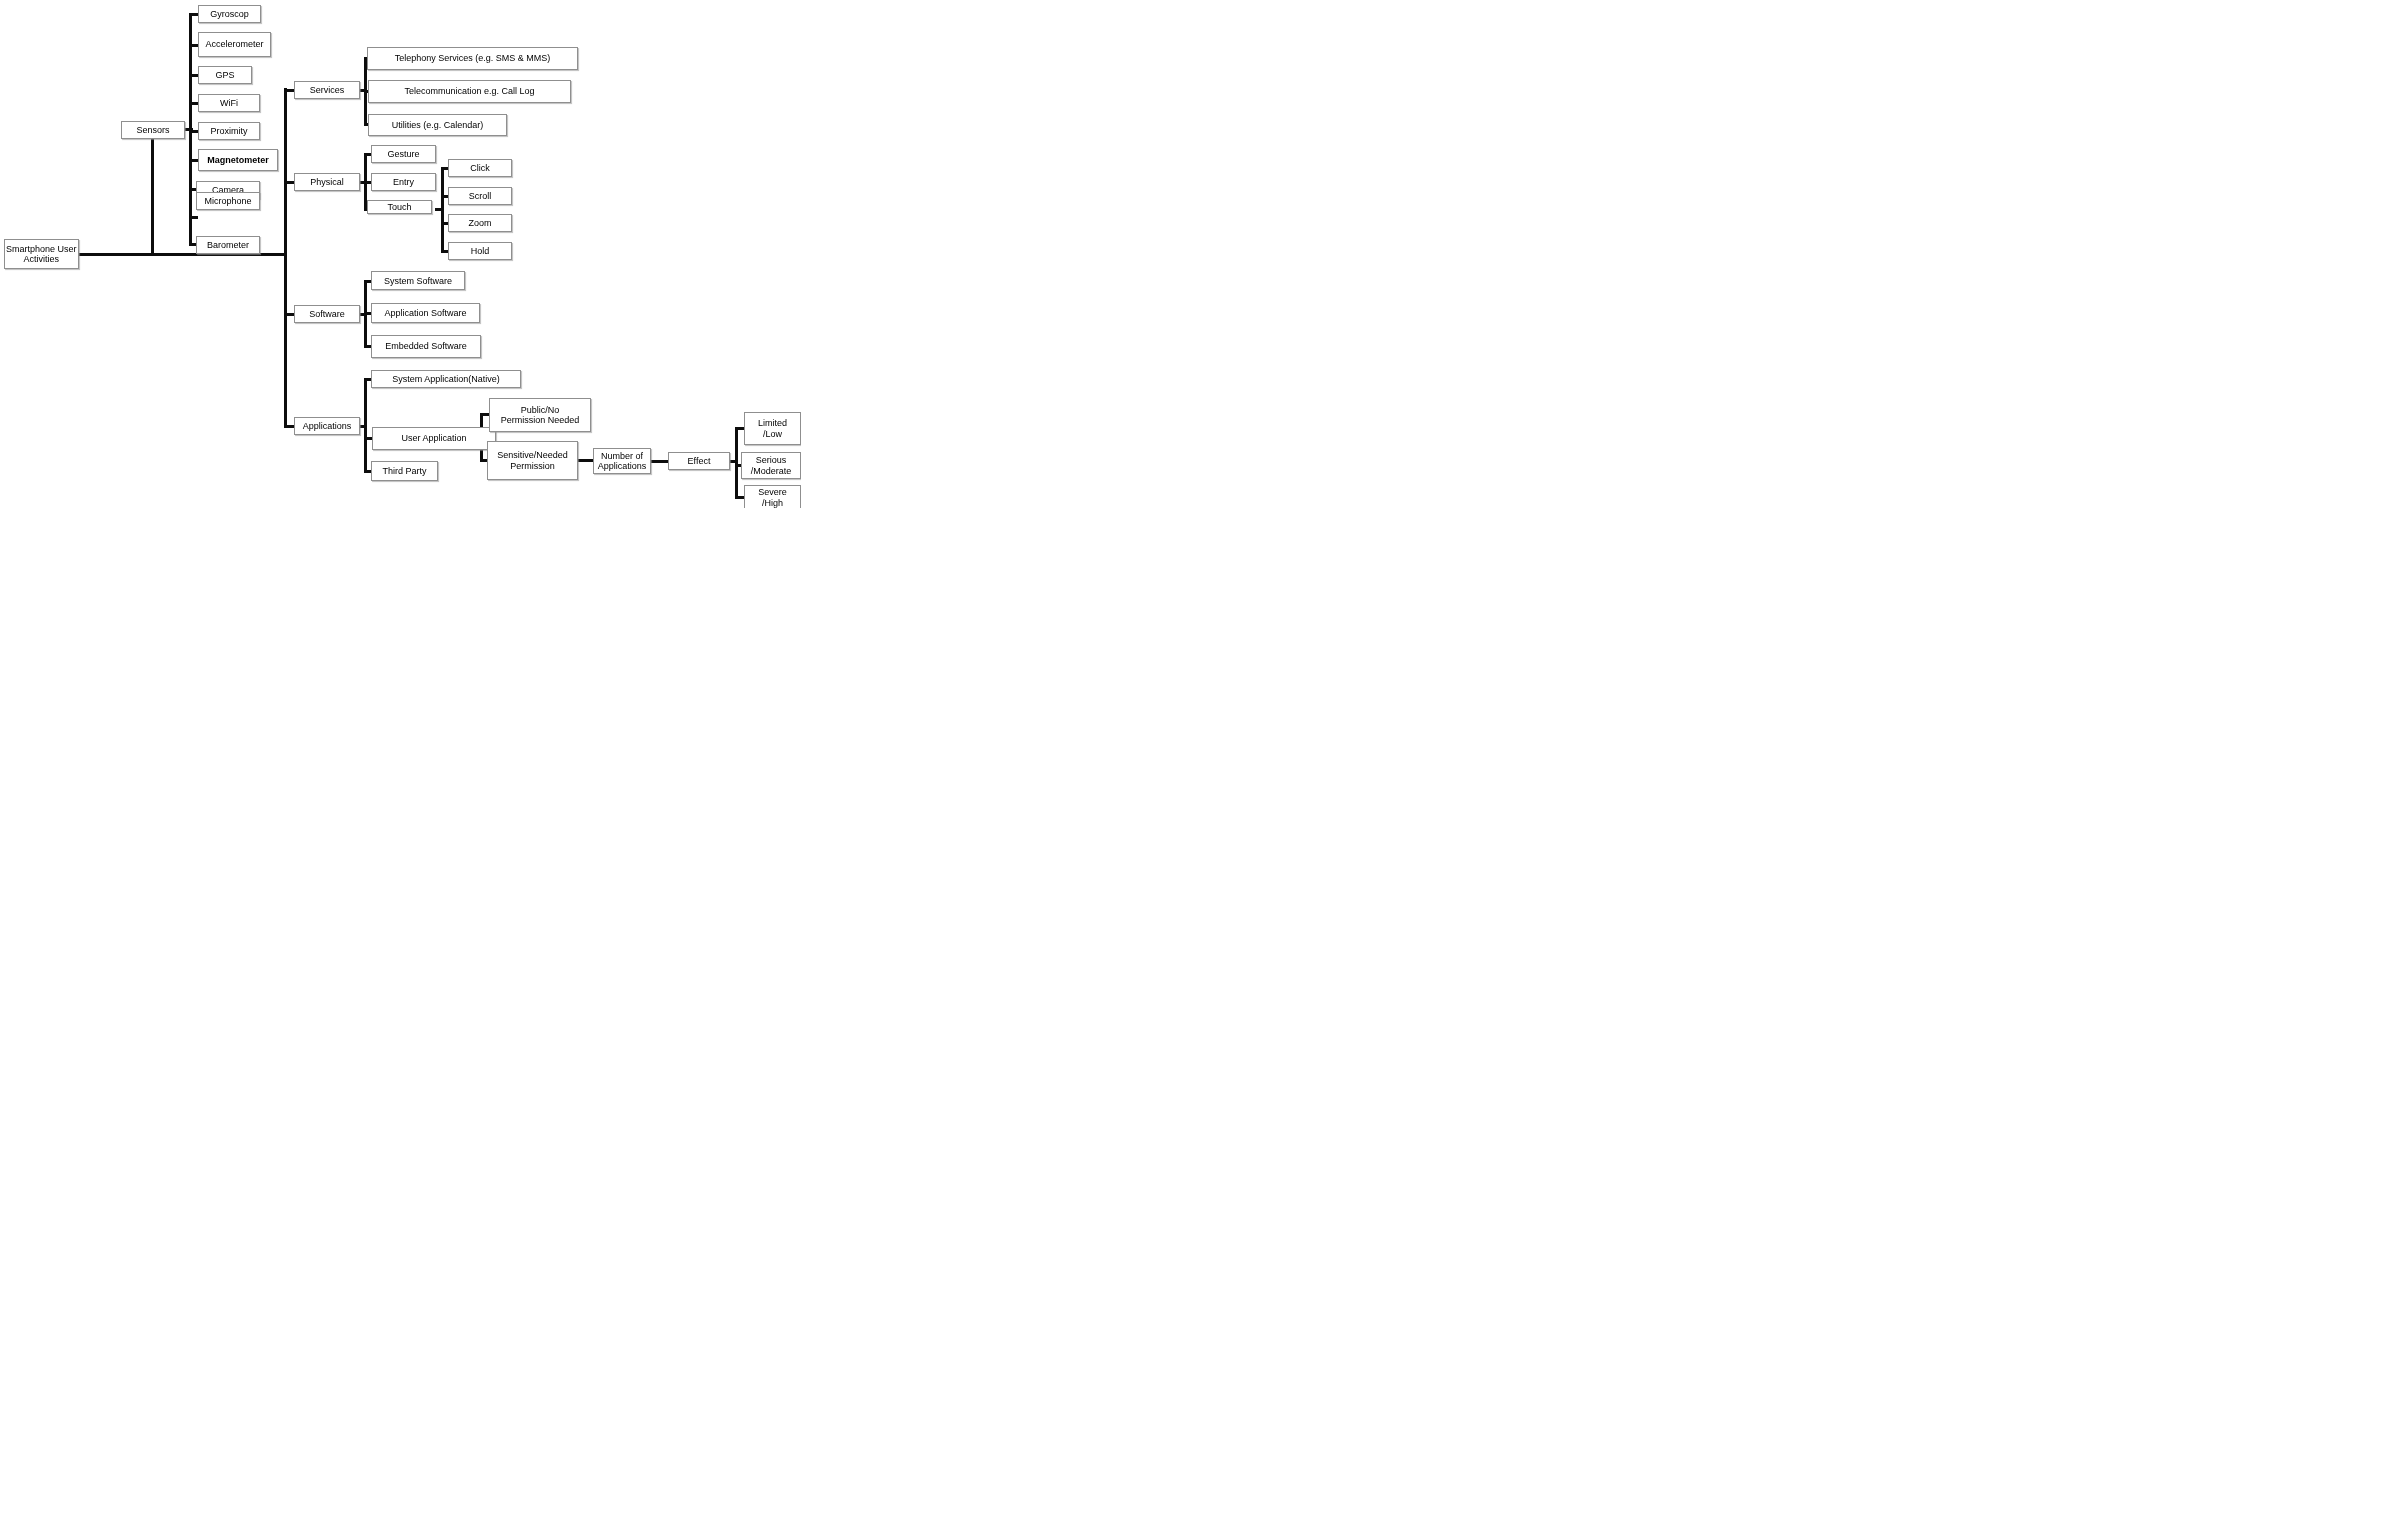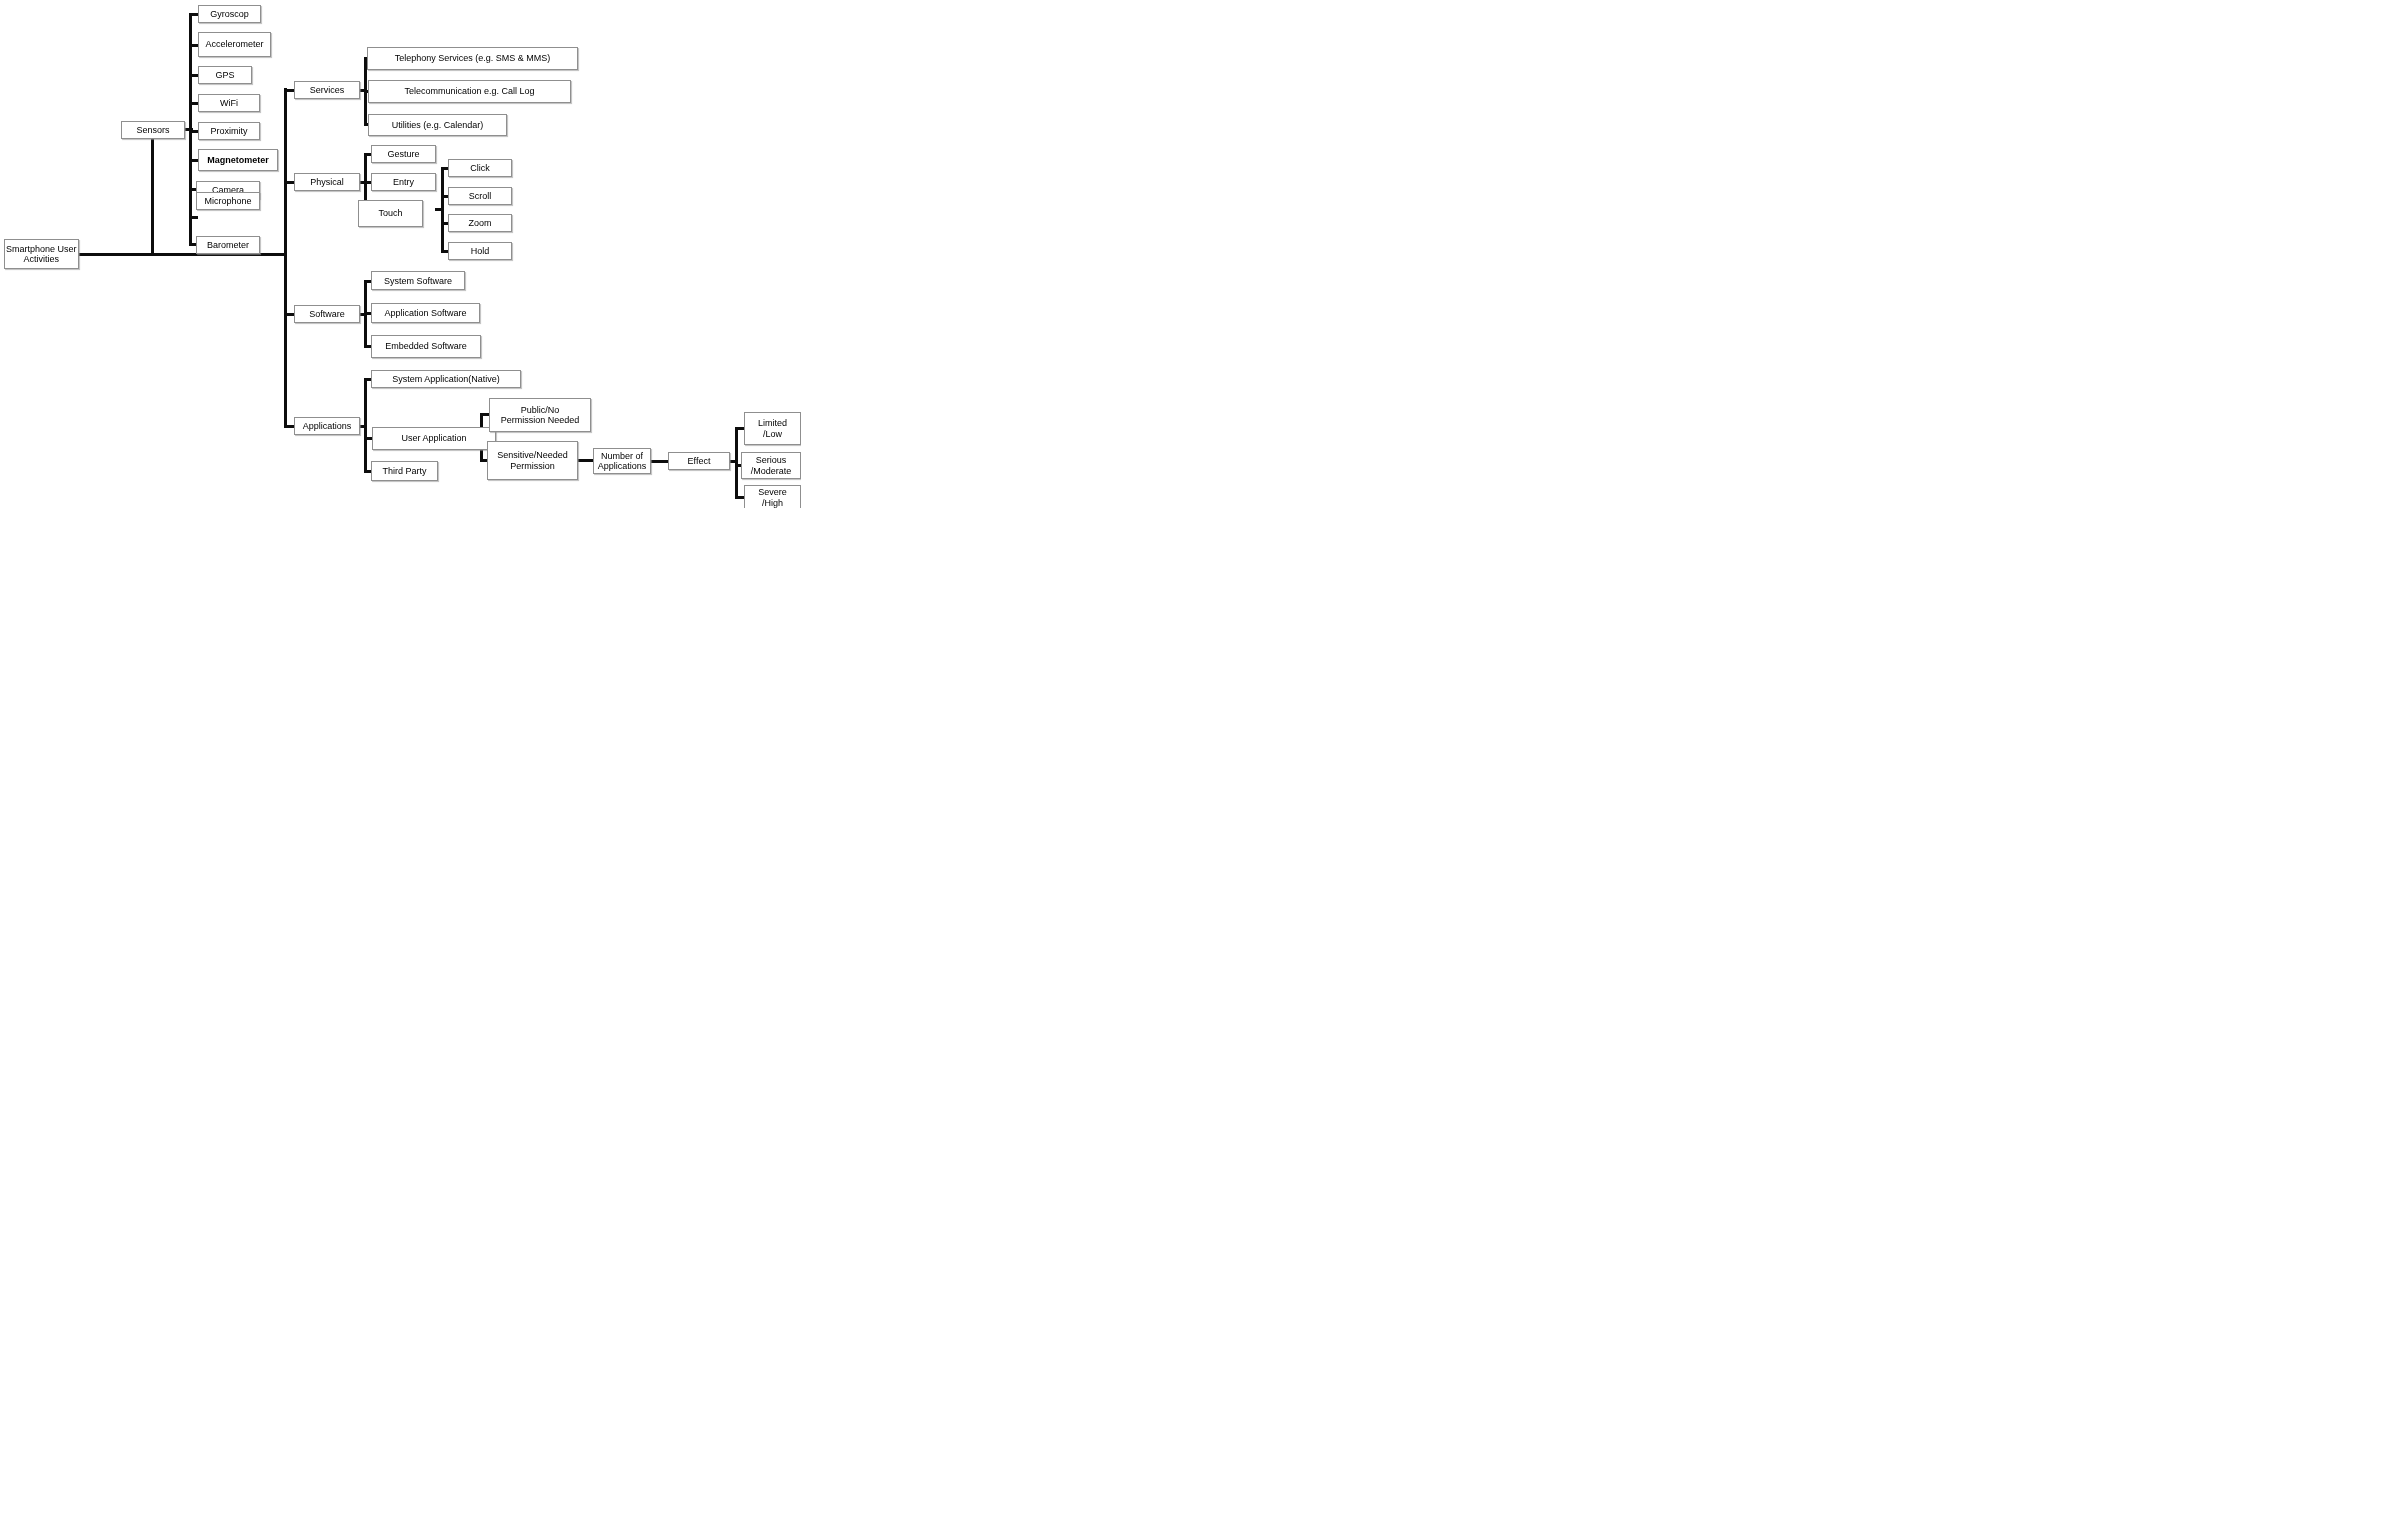--- a/index.html
+++ b/index.html
@@ -108,21 +108,21 @@
   <div class="box" style="left:294px;top:173px;width:66px;height:18.3px;">Physical</div>
   <div class="box" style="left:294px;top:305px;width:66px;height:18.3px;">Software</div>
   <div class="box" style="left:294px;top:417px;width:66px;height:18.3px;">Applications</div>
 
   <div class="box" style="left:367px;top:47px;width:211px;height:23px;">Telephony Services (e.g. SMS &amp; MMS)</div>
   <div class="box" style="left:368px;top:80px;width:203px;height:23px;">Telecommunication e.g. Call Log</div>
   <div class="box" style="left:368px;top:114px;width:139px;height:22px;">Utilities (e.g. Calendar)</div>
 
   <div class="box" style="left:371px;top:145px;width:65px;height:18.3px;">Gesture</div>
   <div class="box" style="left:371px;top:173px;width:65px;height:18.3px;">Entry</div>
-  <div class="box" style="left:358px;top:200px;width:65px;height:27px;">Touch</div>
+  <div class="box" style="left:367px;top:200px;width:65px;height:14px;">Touch</div>
 
   <div class="box" style="left:448px;top:159px;width:64px;height:18.3px;">Click</div>
   <div class="box" style="left:448px;top:187px;width:64px;height:18.3px;">Scroll</div>
   <div class="box" style="left:448px;top:214px;width:64px;height:18.3px;">Zoom</div>
   <div class="box" style="left:448px;top:242px;width:64px;height:18.3px;">Hold</div>
 
   <div class="box" style="left:371px;top:271px;width:94px;height:19.4px;">System Software</div>
   <div class="box" style="left:371px;top:303px;width:109px;height:20.4px;">Application Software</div>
   <div class="box" style="left:371px;top:335px;width:110px;height:23px;">Embedded Software</div>
 

